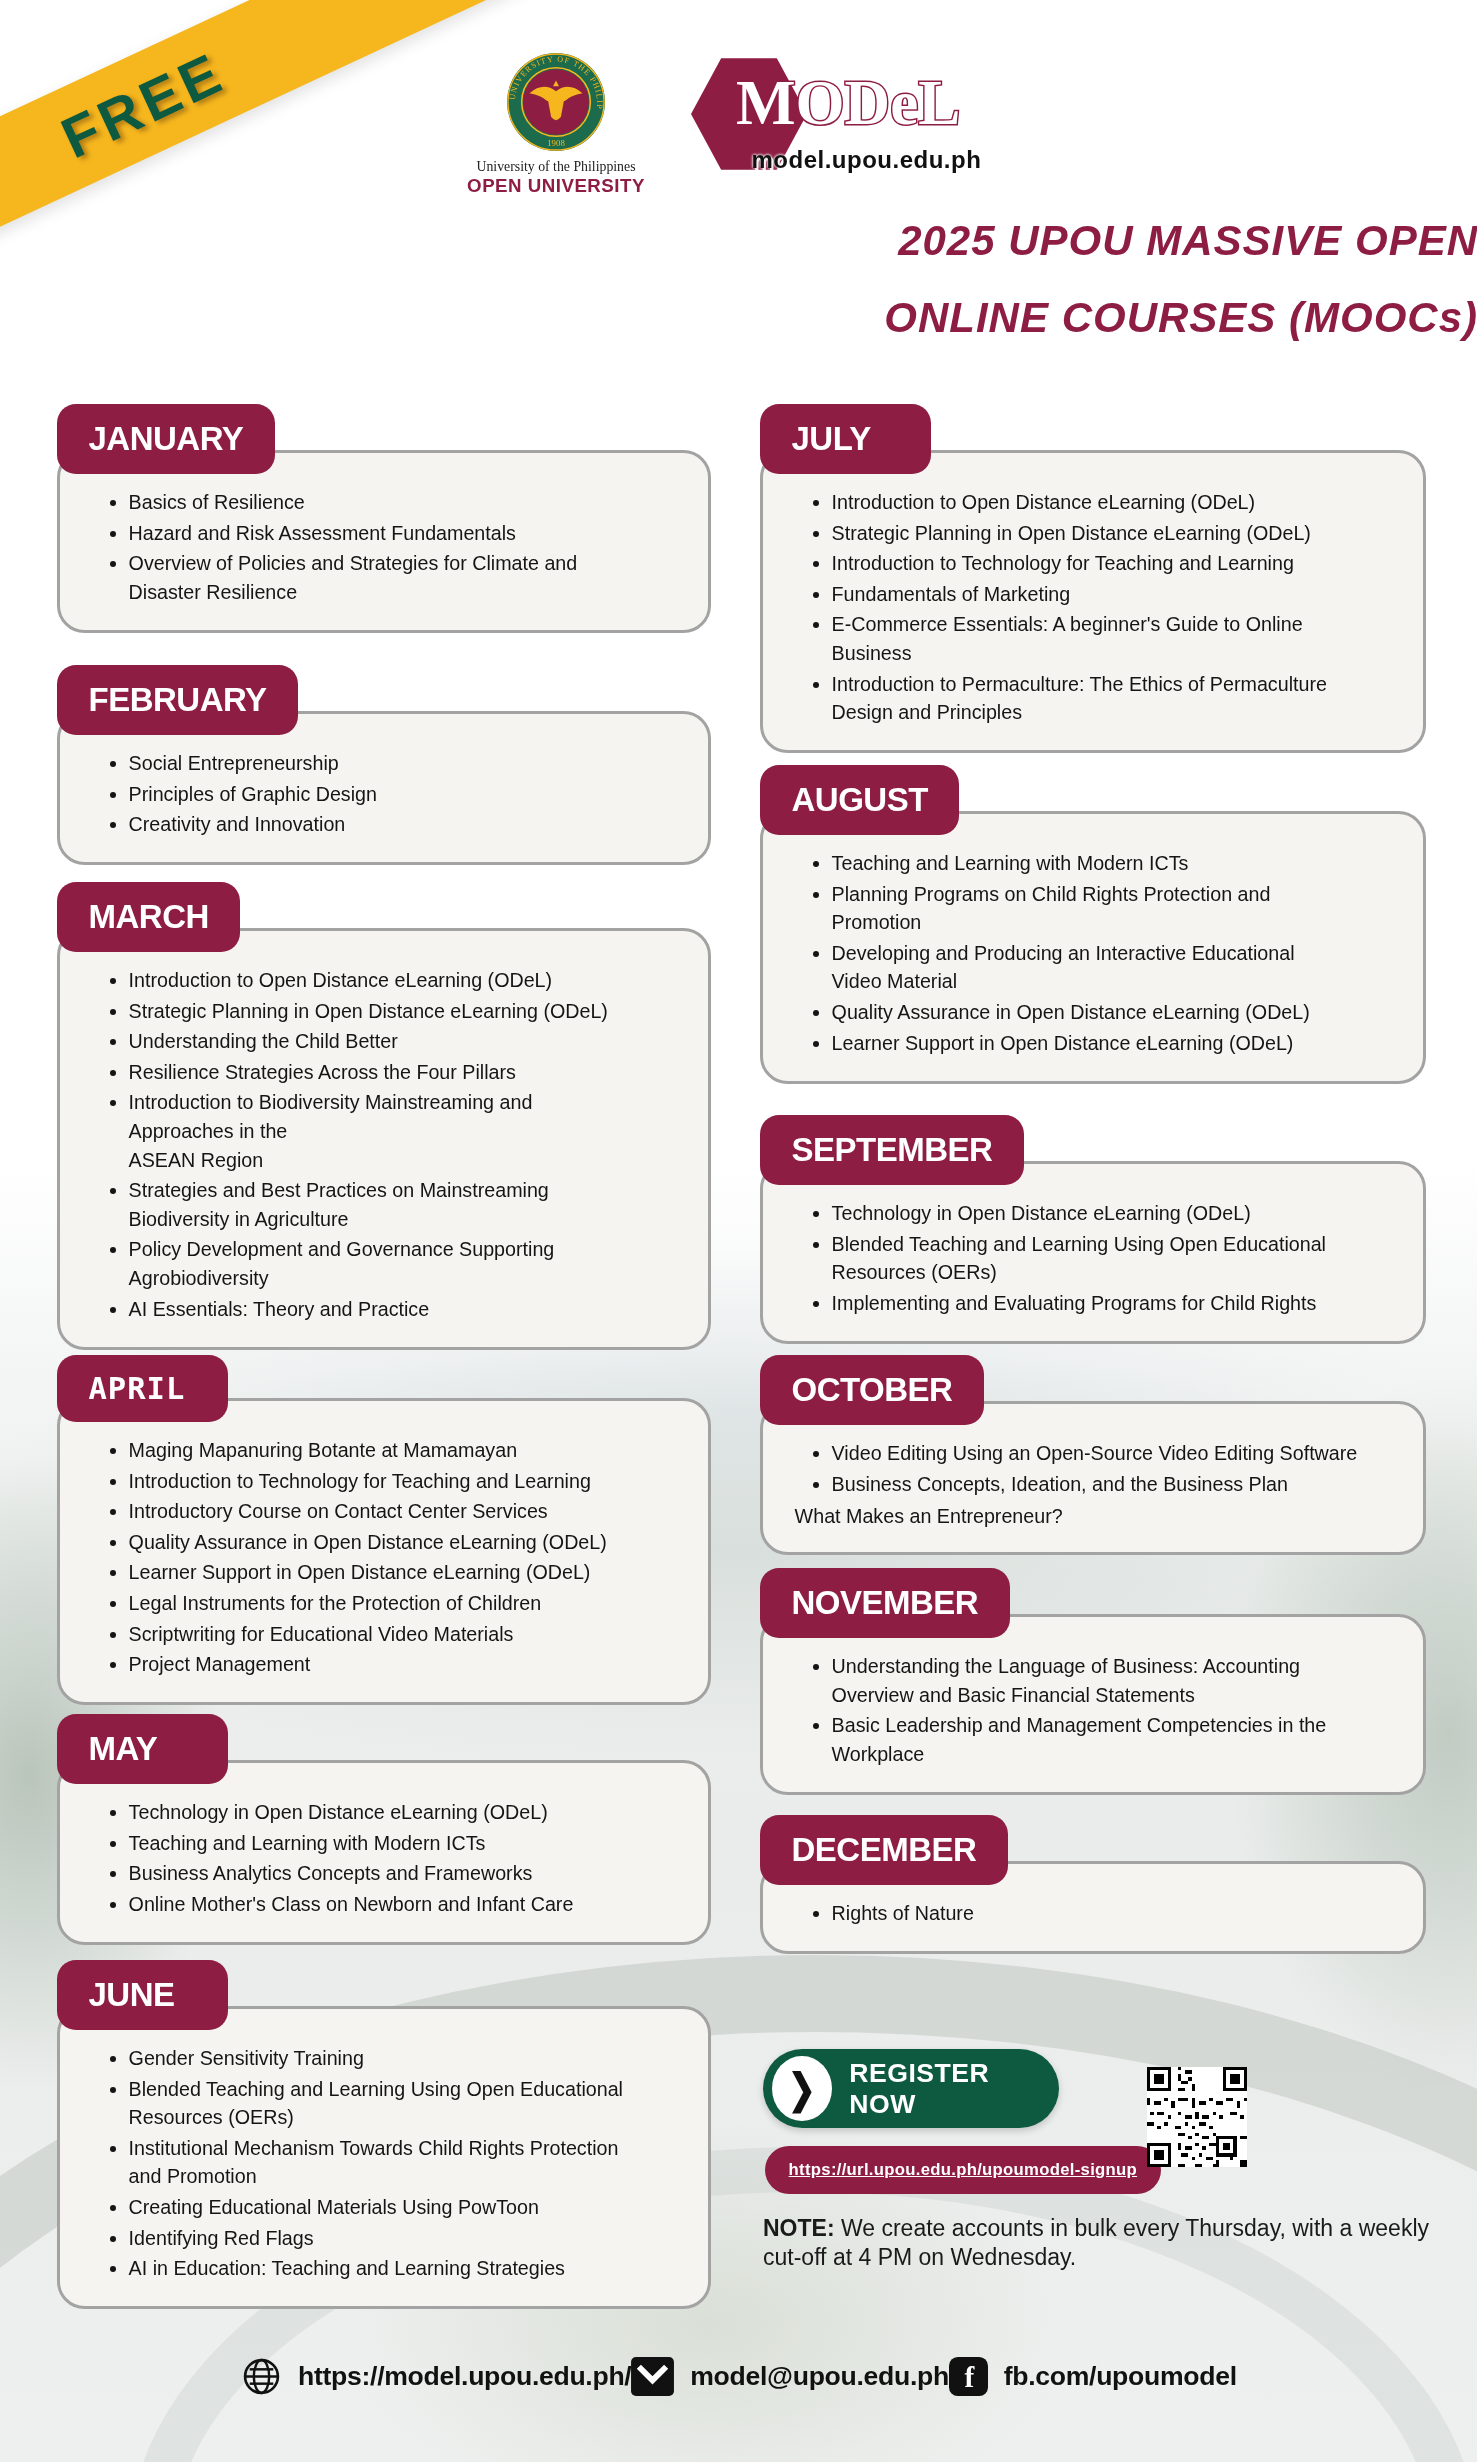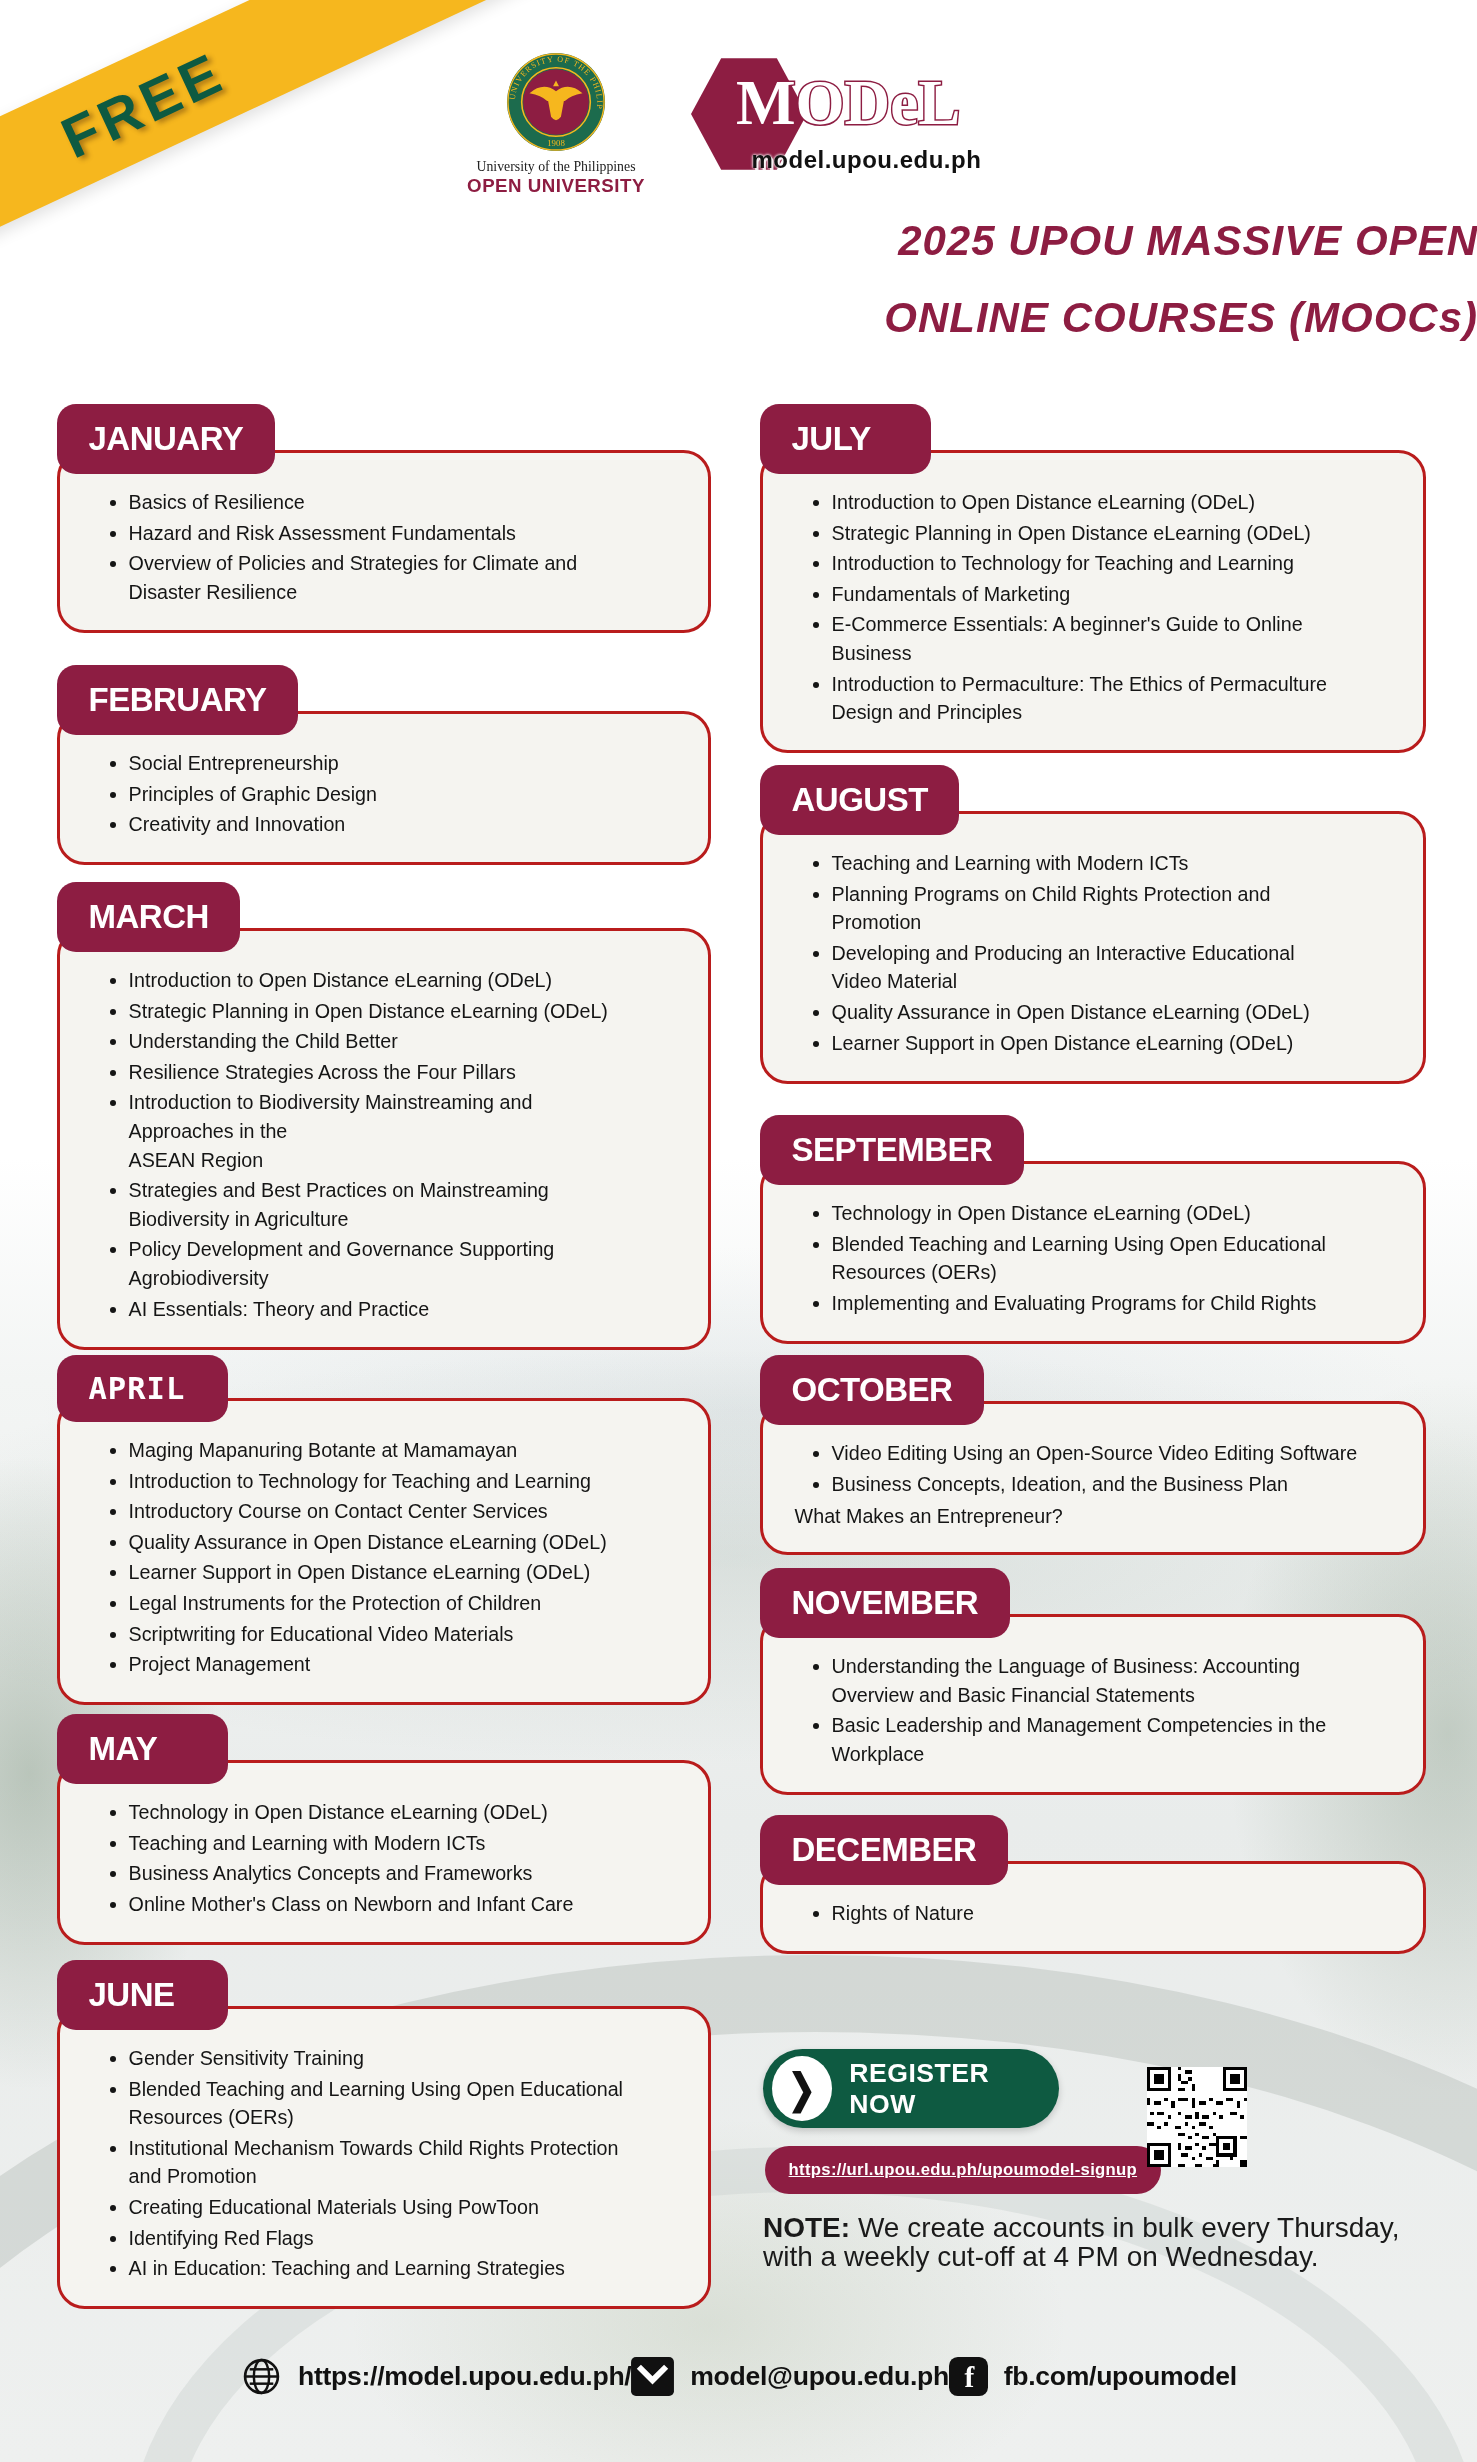--- a/index.html
+++ b/index.html
@@ -45,21 +45,21 @@
          letter-spacing:1px;font-style:italic;}
 
   
   .col{position:absolute;top:0;height:2463px;}
   .col-left{left:57px;width:654px;}
   .col-right{left:760px;width:666px;}
   .month{position:absolute;left:0;right:0;}
   .badge{display:inline-block;background:var(--maroon,#8D1D42);color:#fff;font-weight:bold;
          font-size:33px;letter-spacing:-0.5px;padding:15.8px 31.5px;border-radius:19px;
          position:relative;z-index:2;min-width:108px;}
-  .card{background:var(--card_bg,#F5F4F0);border:3px solid #b91c1c;border-radius:27.6px;
+  .card{background:var(--card_bg,#F5F4F0);border:3px solid #a3a3a3;border-radius:27.6px;
         margin-top:-23.6px;padding:33px 23.6px 21.7px 29.6px;position:relative;z-index:1;}
   .course-list{margin:0;padding-left:39px;list-style:disc;}
   .course-list li{font-size:19.7px;line-height:28.6px;margin:2px 0;white-space:pre-line;color:#151515;}
   .month-note{margin:3.9px 0 0 2px;font-size:19.7px;line-height:28.6px;color:#151515;}
   .col-left .month:nth-child(1){top:404px}
   .col-left .month:nth-child(2){top:665px}
   .col-left .month:nth-child(3){top:882px}
   .col-left .month:nth-child(4){top:1355px}
   .col-left .month:nth-child(5){top:1714px}
   .col-left .month:nth-child(6){top:1960px}
@@ -77,21 +77,21 @@
            background:var(--green,#0E5A41);display:flex;align-items:center;cursor:pointer;
            box-shadow:0 3px 7.9px rgba(0,0,0,.18);}
   .reg-circle{width:61px;height:65px;border-radius:50%;background:#fff;margin-left:8.9px;
               display:flex;align-items:center;justify-content:center;}
   .chev{font-size:33px;font-weight:bold;color:#111;transform:scaleY(1.25);}
   .reg-label{color:#fff;font-weight:bold;font-size:26.6px;letter-spacing:0.5px;margin-left:17.7px;}
   .reg-link{position:absolute;left:2px;top:97px;display:inline-block;background:var(--maroon,#8D1D42);
             color:#fff;font-weight:bold;font-size:16.7px;letter-spacing:0.3px;text-decoration:underline;
             padding:13.8px 23.6px;border-radius:25.6px;cursor:pointer;}
   .qr{position:absolute;left:384px;top:17.7px;width:100px;height:100px;background:#fff;}
-  .reg-note{position:absolute;left:0;top:165px;width:670px;margin:0;font-size:28px;line-height:28.6px;color:#1a1a1a;}
+  .reg-note{position:absolute;left:0;top:165px;width:670px;margin:0;font-size:23px;line-height:28.6px;color:#1a1a1a;}
   .reg-note b{font-weight:bold;}
 
   
   .footer{position:absolute;left:0;right:0;top:2356px;display:flex;justify-content:center;
           align-items:center;}
   .f-item{display:flex;align-items:center;gap:15.8px;cursor:pointer;}
   .f-item span{font-size:26.6px;font-weight:bold;color:#111;letter-spacing:-0.3px;}
 </style>
 </head>
 <body>

